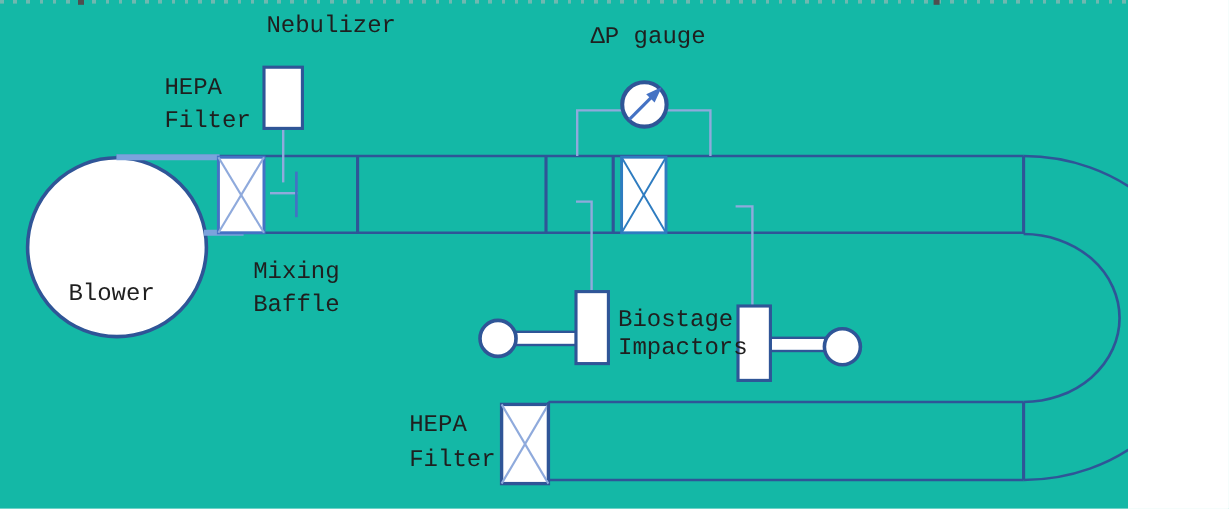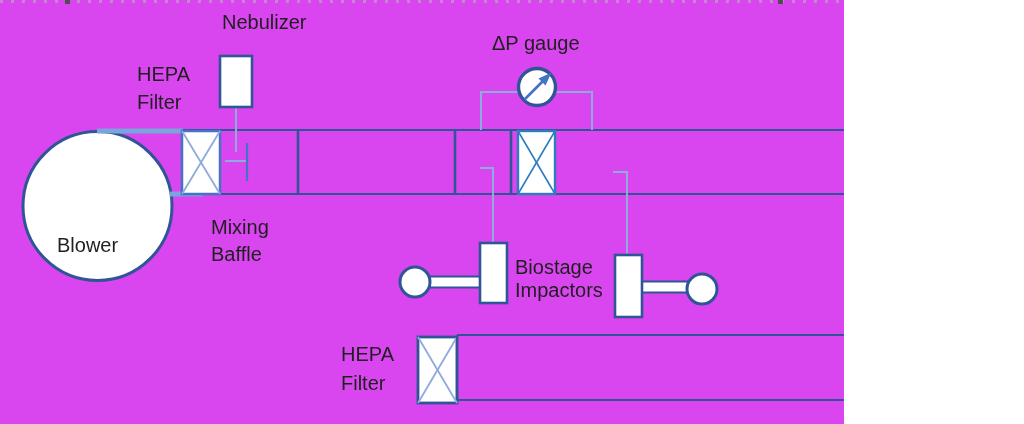--- a/index.html
+++ b/index.html
@@ -1,18 +1,18 @@
 <!DOCTYPE html>
 <html style="--duct-outline: #2F5597; --box-blue: #4472C4; --light-blue: #8FAADC; --bold-segment: #7BA3DC; --test-filter-blue: #2E7CC0; --text: #1f1f1f;"><head>
 <meta charset="utf-8">
 <style>
   html,body { margin:0; padding:0; background:#ffffff; }
   #stage {
-    position:relative; width:844px; height:424px; background:#d946ef;
-    font-family:Liberation Sans, sans-serif; color:var(--text, #1f1f1f);
+    position:relative; width:940px; height:424px; background:#14b8a6;
+    font-family:Liberation Mono, monospace; color:var(--text, #1f1f1f);
     overflow:hidden;
   }
   svg { position:absolute; left:0; top:0; }
 
   
   .ln-duct      { stroke:var(--duct-outline); stroke-width:2.2; fill:none; }
   .ln-joint     { stroke:var(--duct-outline); stroke-width:2.6; fill:none; }
   .ln-light     { stroke:var(--light-blue);   stroke-width:2;   fill:none; }
   .ln-bold      { stroke:var(--bold-segment); stroke-width:5;   fill:none; }
   .box-hepa     { stroke:var(--box-blue);     stroke-width:2.5; fill:#ffffff; }
@@ -117,21 +117,21 @@
 
   <div class="lbl" style="left:222px; top:9px;">
     <span>Nebulizer</span>
   </div>
 
   <div class="lbl" style="left:137px; top:60px; line-height:28px;">
     <span>HEPA</span>
     <span>Filter</span>
   </div>
 
-  <div class="lbl" style="left:492px; top:18px;margin-top:12px;">
+  <div class="lbl" style="left:492px; top:18px;">
     <span>ΔP gauge</span>
   </div>
 
 
   <div class="lbl" style="left:57px; top:232px;">
     <span>Blower</span>
   </div>
 
   <div class="lbl" style="left:515px; top:256px; line-height:23px;">
     <span>Biostage</span>

